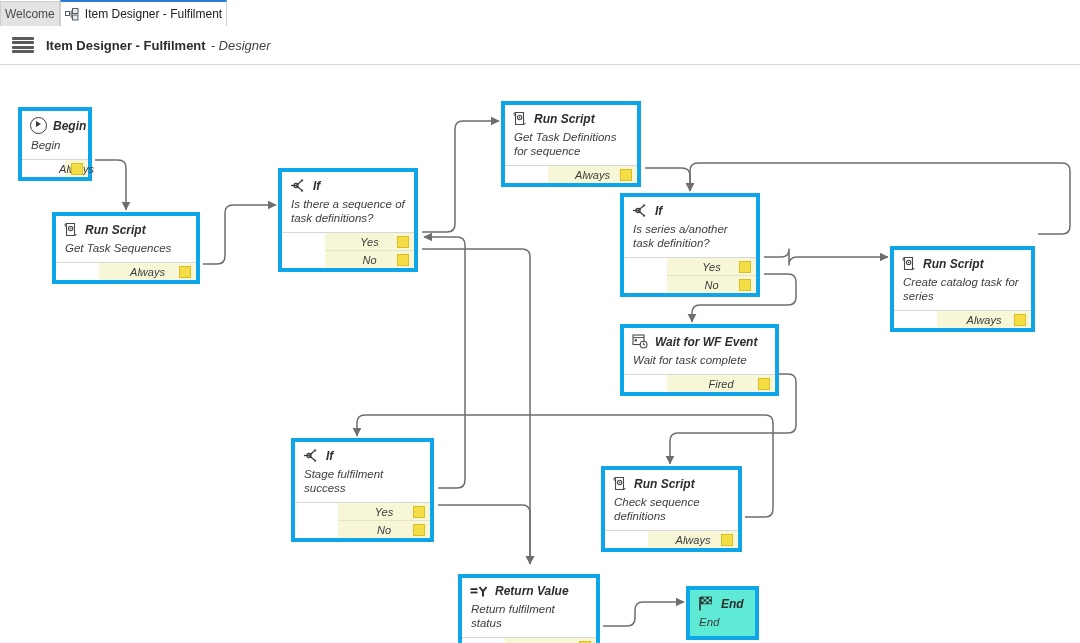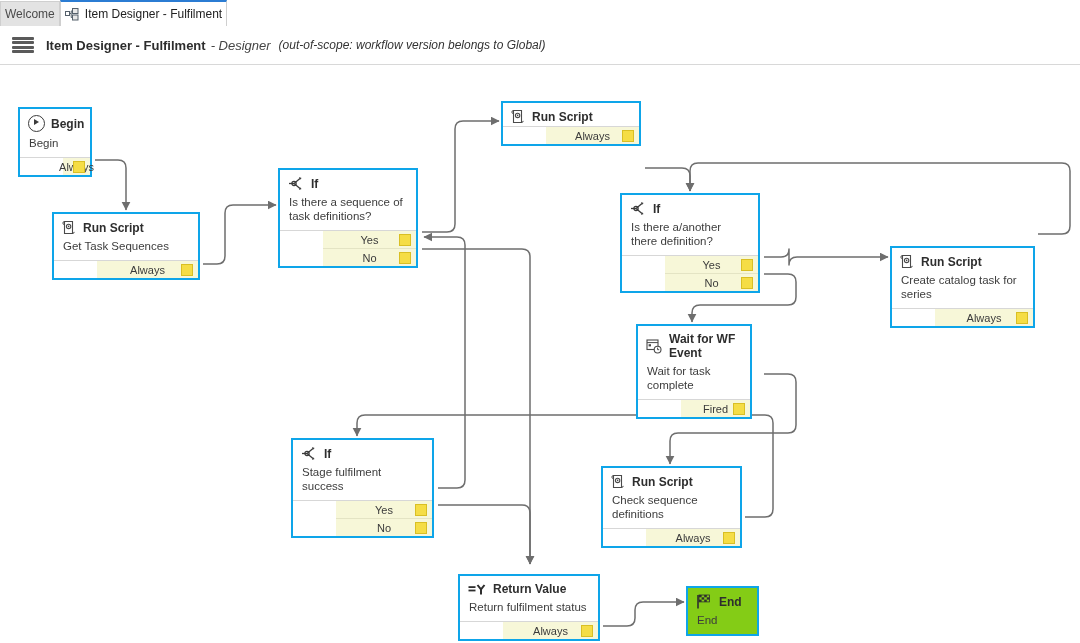--- a/index.html
+++ b/index.html
@@ -63,22 +63,23 @@
     position:absolute;left:0;top:65px;width:1080px;height:578px;
     background:#ffffff;overflow:hidden;
   }
   .wires{position:absolute;left:0;top:0;width:1080px;height:578px;}
 
   
   .node{
     position:absolute;
     box-sizing:border-box;
     background:#ffffff;
-    border:2px solid #0ea5e9;
+    border:4px solid #0ea5e9;
     z-index:5;
+    font-style:italic;
   }
   .node-head{
     display:flex;align-items:center;gap:6px;
     padding:6px 8px 2px 8px;
     font-size:12px;font-weight:bold;color:#2e2e2e;
   }
   .node-desc{
     padding:2px 9px 7px 9px;
     font-size:11.5px;color:#3d3d3d;font-weight:normal;
     line-height:14px;
@@ -89,21 +90,21 @@
     background:#f7f7d8;
     border-bottom:1px solid #e4e4c4;
     display:flex;align-items:center;justify-content:center;
     font-size:11px;color:#3b3b3b;
   }
   .port:last-child{border-bottom:none;}
   .port .knob{
     position:absolute;right:5px;top:50%;transform:translateY(-50%);
     width:10px;height:10px;background:#f5dd45;border:1px solid #d9bf24;
   }
-  .node.noports{background:#84cc16;}
+  .node.noports{background:#5eead4;}
 
   
   .ic{display:inline-block;position:relative;flex:0 0 auto;}
   .ic-begin{width:15px;height:15px;border:1.6px solid #3b3b3b;border-radius:50%;}
   .ic-begin:after{
     content:"";position:absolute;left:4.5px;top:3px;
     border-left:5px solid #3b3b3b;
     border-top:3.5px solid transparent;border-bottom:3.5px solid transparent;
   }
   .ic-script{width:15px;height:15px;}
@@ -134,21 +135,20 @@
 
 <div class="headerbar">
   <div class="hamburger">
     <span></span>
       <span></span>
       <span></span>
       <span></span>
   </div>
   <span class="htitle">Item Designer - Fulfilment</span>
   <span class="hstate">- Designer</span>
-  <span class="hscope">(out-of-scope: workflow version belongs to Global)</span>
 </div>
 
 <div class="canvas">
 
   <svg class="wires" viewBox="0 0 1080 578" xmlns="http://www.w3.org/2000/svg">
     <defs>
       <marker id="ah" markerWidth="7" markerHeight="7" refX="5.6" refY="3" orient="auto">
         <path d="M0,0 L6,3 L0,6 z" fill="#6e6e6e"></path>
       </marker>
     </defs>
@@ -251,20 +251,21 @@
         <svg width="15" height="15" viewBox="0 0 15 15">
           <path d="M2.5 1.5 h8 v12 h-8 z" fill="#fff" stroke="#4a4a4a" stroke-width="1.1"></path>
           <path d="M2.5 1.5 q-1.6 0 -1.6 1.6 q0 1.5 1.6 1.5" fill="none" stroke="#4a4a4a" stroke-width="1"></path>
           <circle cx="6.6" cy="6.4" r="2.2" fill="none" stroke="#4a4a4a" stroke-width="1.1"></circle>
           <circle cx="6.6" cy="6.4" r="0.8" fill="#4a4a4a"></circle>
           <path d="M10.5 13.5 q1.7 0 1.7 -1.6" fill="none" stroke="#4a4a4a" stroke-width="1"></path>
         </svg>
       </span>
       <span>Run Script</span>
     </div>
+    <div class="node-desc">Get Task Definitions for sequence</div>
     <div class="ports">
       <div class="port">
         <span>Always</span>
         <span class="knob"></span>
       </div>
     </div>
   </div>
 
   <div class="node" style="left:620px;top:128px;width:140px;">
     <div class="node-head">
@@ -273,21 +274,21 @@
           <path d="M1 7.5 H6" stroke="#3b3b3b" stroke-width="1.3" fill="none"></path>
           <path d="M6 7.5 L12 2.5" stroke="#3b3b3b" stroke-width="1.3" fill="none"></path>
           <path d="M6 7.5 L12 12.5" stroke="#3b3b3b" stroke-width="1.3" fill="none"></path>
           <circle cx="6" cy="7.5" r="2.1" fill="none" stroke="#3b3b3b" stroke-width="1.3"></circle>
           <path d="M11 1 l2.6 1 -1.6 1.8 z" fill="#3b3b3b"></path>
           <path d="M11 14 l2.6 -1 -1.6 -1.8 z" fill="#3b3b3b"></path>
         </svg>
       </span>
       <span>If</span>
     </div>
-    <div class="node-desc">Is there a/another there definition?</div>
+    <div class="node-desc">Is series a/another task definition?</div>
     <div class="ports">
       <div class="port">
         <span>Yes</span>
         <span class="knob"></span>
       </div>
       <div class="port">
         <span>No</span>
         <span class="knob"></span>
       </div>
     </div>
@@ -308,21 +309,21 @@
     </div>
     <div class="node-desc">Create catalog task for series</div>
     <div class="ports">
       <div class="port">
         <span>Always</span>
         <span class="knob"></span>
       </div>
     </div>
   </div>
 
-  <div class="node" style="left:620px;top:259px;width:116px;margin-left:16px;">
+  <div class="node" style="left:620px;top:259px;width:159px;">
     <div class="node-head">
       <span class="ic ic-wait">
         <svg width="17" height="15" viewBox="0 0 17 15">
           <rect x="1" y="1" width="11" height="9.5" fill="#fff" stroke="#4a4a4a" stroke-width="1.1"></rect>
           <path d="M1 3.6 H12" stroke="#4a4a4a" stroke-width="1"></path>
           <rect x="2.6" y="5.2" width="2.4" height="2.2" fill="#4a4a4a"></rect>
           <circle cx="11.6" cy="10.6" r="3.4" fill="#fff" stroke="#4a4a4a" stroke-width="1.1"></circle>
           <path d="M11.6 8.6 V10.7 H13.2" stroke="#4a4a4a" stroke-width="1" fill="none"></path>
         </svg>
       </span>

